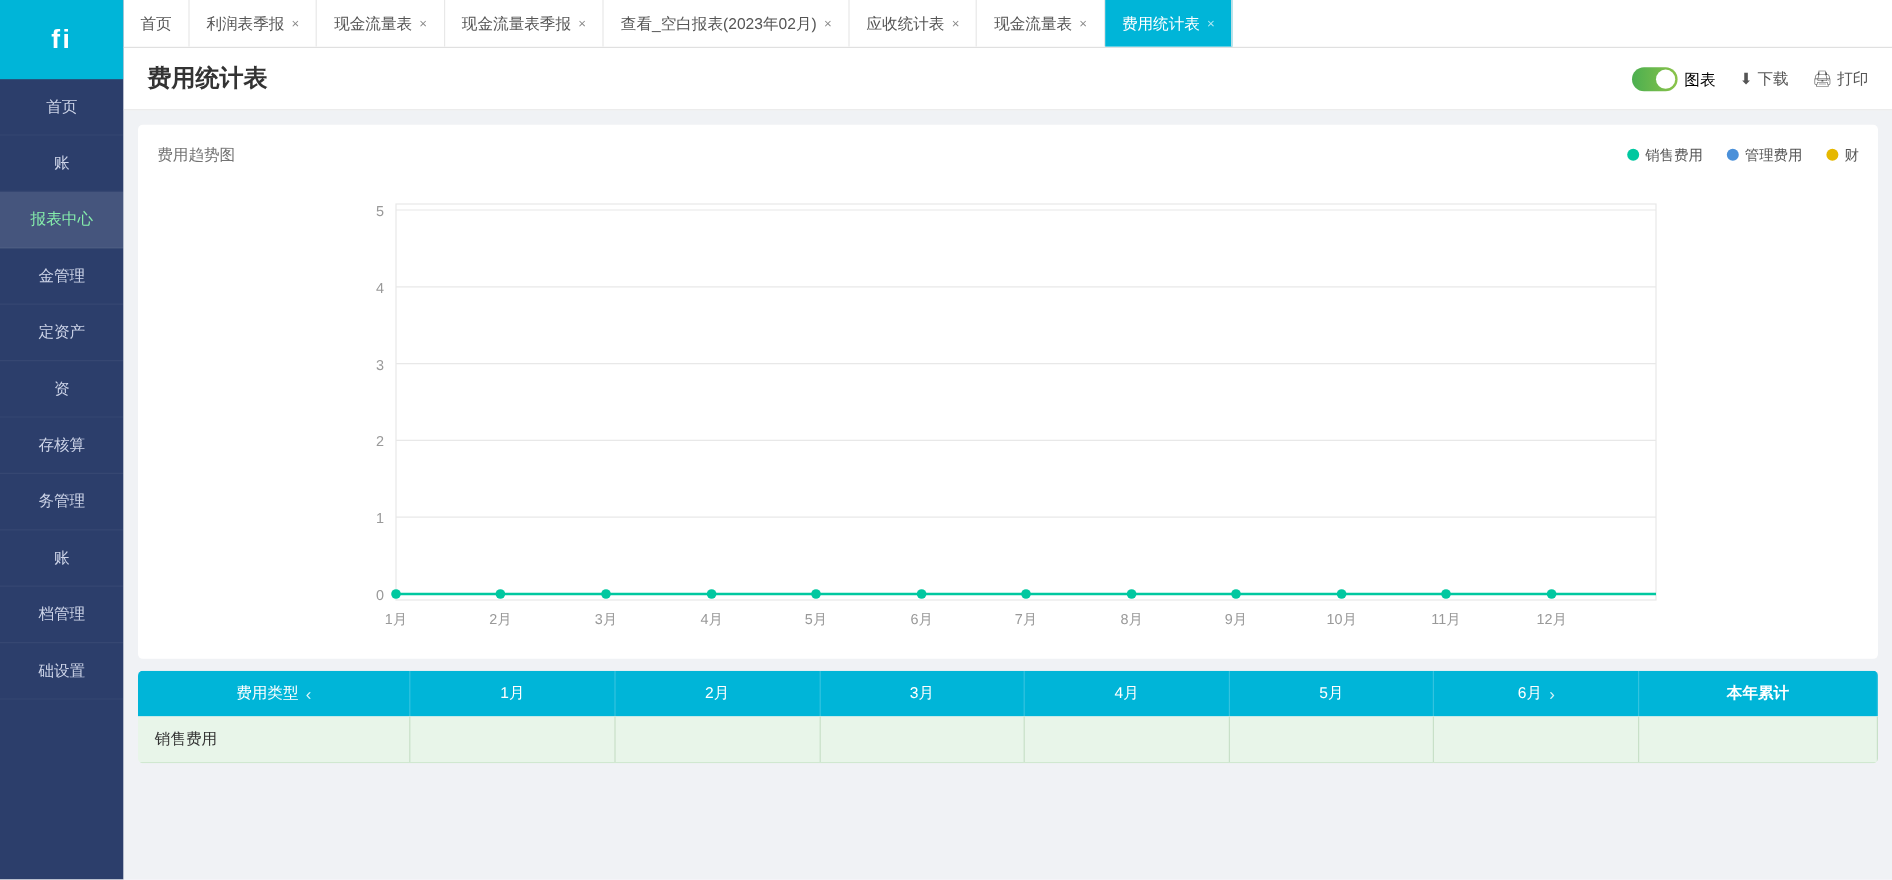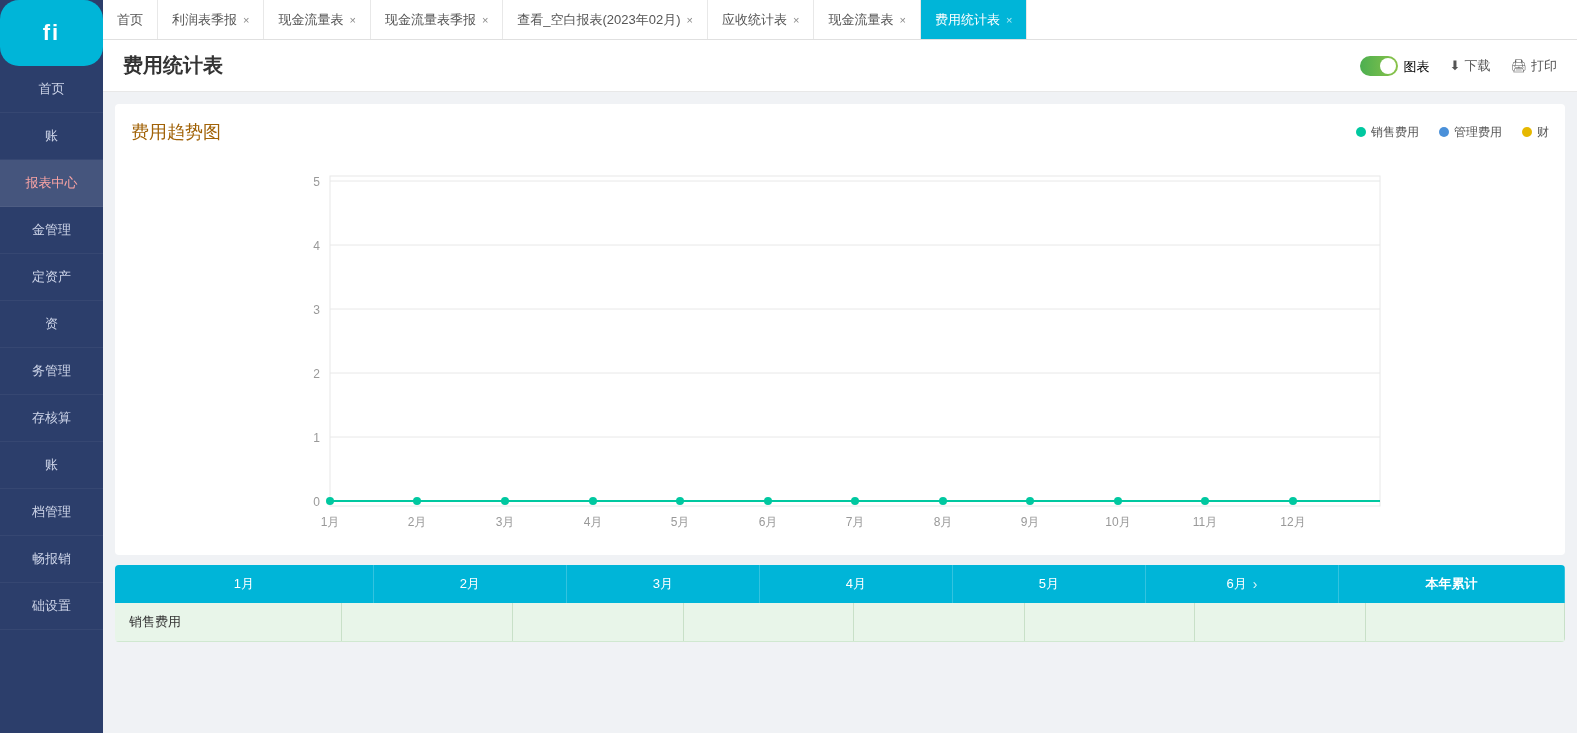--- a/index.html
+++ b/index.html
@@ -19,31 +19,30 @@
     .sidebar-logo {
       background: #00b5d8;
       height: 66px;
       display: flex;
       align-items: center;
       justify-content: center;
       color: white;
       font-size: 22px;
       font-weight: bold;
       letter-spacing: 2px;
-      border-radius: 19px;
     }
     .sidebar-item {
       padding: 14px 10px;
       text-align: center;
       cursor: pointer;
       border-bottom: 1px solid rgba(255,255,255,0.05);
       font-size: 13px;
       color: #cdd4e8;
     }
-    .sidebar-item.active { background: rgba(255,255,255,0.12); color: #fca5a5; }
+    .sidebar-item.active { background: rgba(255,255,255,0.12); color: #86efac; }
 
     
     .main {
       flex: 1;
       display: flex;
       flex-direction: column;
       overflow: hidden;
       background: #f0f2f5;
     }
 
@@ -145,22 +144,22 @@
       padding: 16px;
       border-radius: 4px;
     }
     .chart-header {
       display: flex;
       align-items: center;
       justify-content: space-between;
       margin-bottom: 12px;
     }
     .chart-title {
-      font-size: 18px;
-      color: #a16207;
+      font-size: 13px;
+      color: #737373;
     }
     .legend {
       display: flex;
       gap: 20px;
       align-items: center;
     }
     .legend-item {
       display: flex;
       align-items: center;
       gap: 5px;
@@ -240,25 +239,24 @@
 <body>
 
 <div class="sidebar">
   <div class="sidebar-logo">fi</div>
   <div class="sidebar-item">首页</div>
   <div class="sidebar-item">账</div>
   <div class="sidebar-item active">报表中心</div>
   <div class="sidebar-item">金管理</div>
   <div class="sidebar-item">定资产</div>
   <div class="sidebar-item">资</div>
+  <div class="sidebar-item">存核算</div>
   <div class="sidebar-item">务管理</div>
-  <div class="sidebar-item">存核算</div>
   <div class="sidebar-item">账</div>
   <div class="sidebar-item">档管理</div>
-  <div class="sidebar-item">畅报销</div>
   <div class="sidebar-item">础设置</div>
 </div>
 
 <div class="main">
 
   <div class="tabbar">
     <div class="tab">
       <span>首页</span>
     </div>
     <div class="tab">
@@ -377,20 +375,24 @@
           <text x="915" y="370" font-size="12" fill="#999" text-anchor="middle">11月</text>
           <text x="1003" y="370" font-size="12" fill="#999" text-anchor="middle">12月</text>
         </svg>
       </div>
     </div>
 
     <div class="table-container">
 
       <div class="table-header-row">
         <div class="th-cell">
+          <span>费用类型</span>
+          <span class="nav-arrow">‹</span>
+        </div>
+        <div class="th-cell">
           <span>1月</span>
         </div>
         <div class="th-cell">
           <span>2月</span>
         </div>
         <div class="th-cell">
           <span>3月</span>
         </div>
         <div class="th-cell">
           <span>4月</span>

